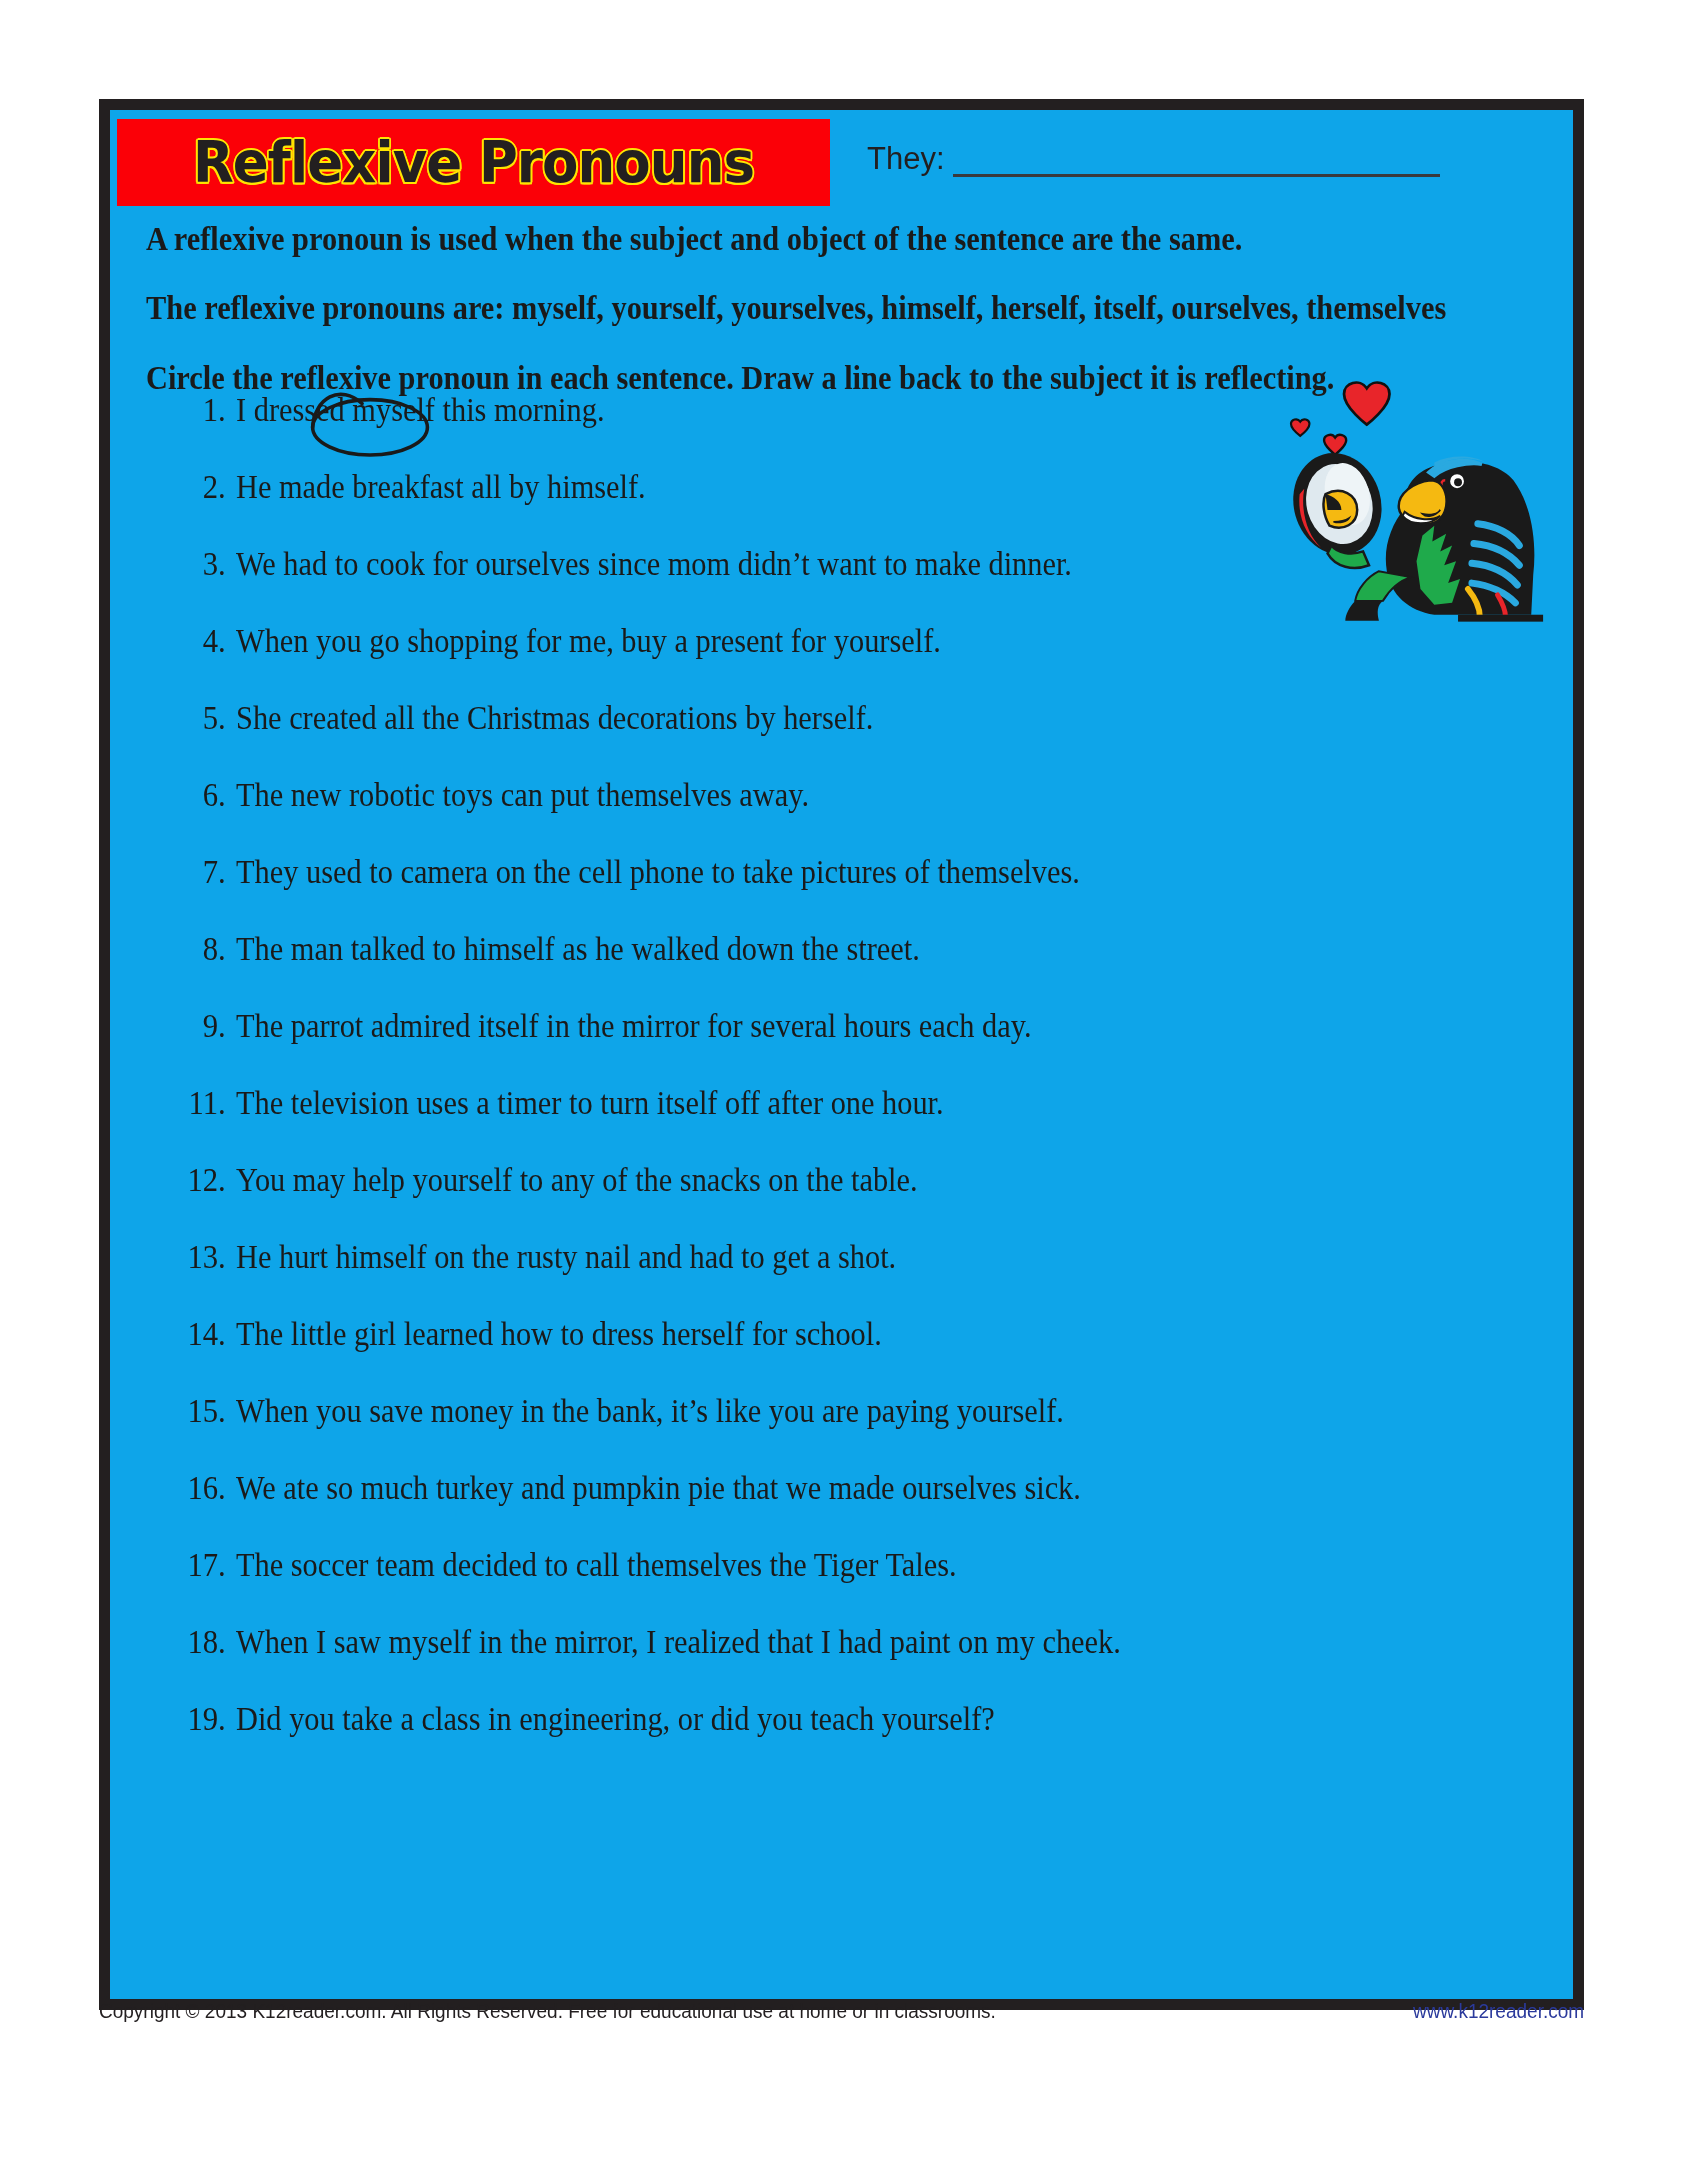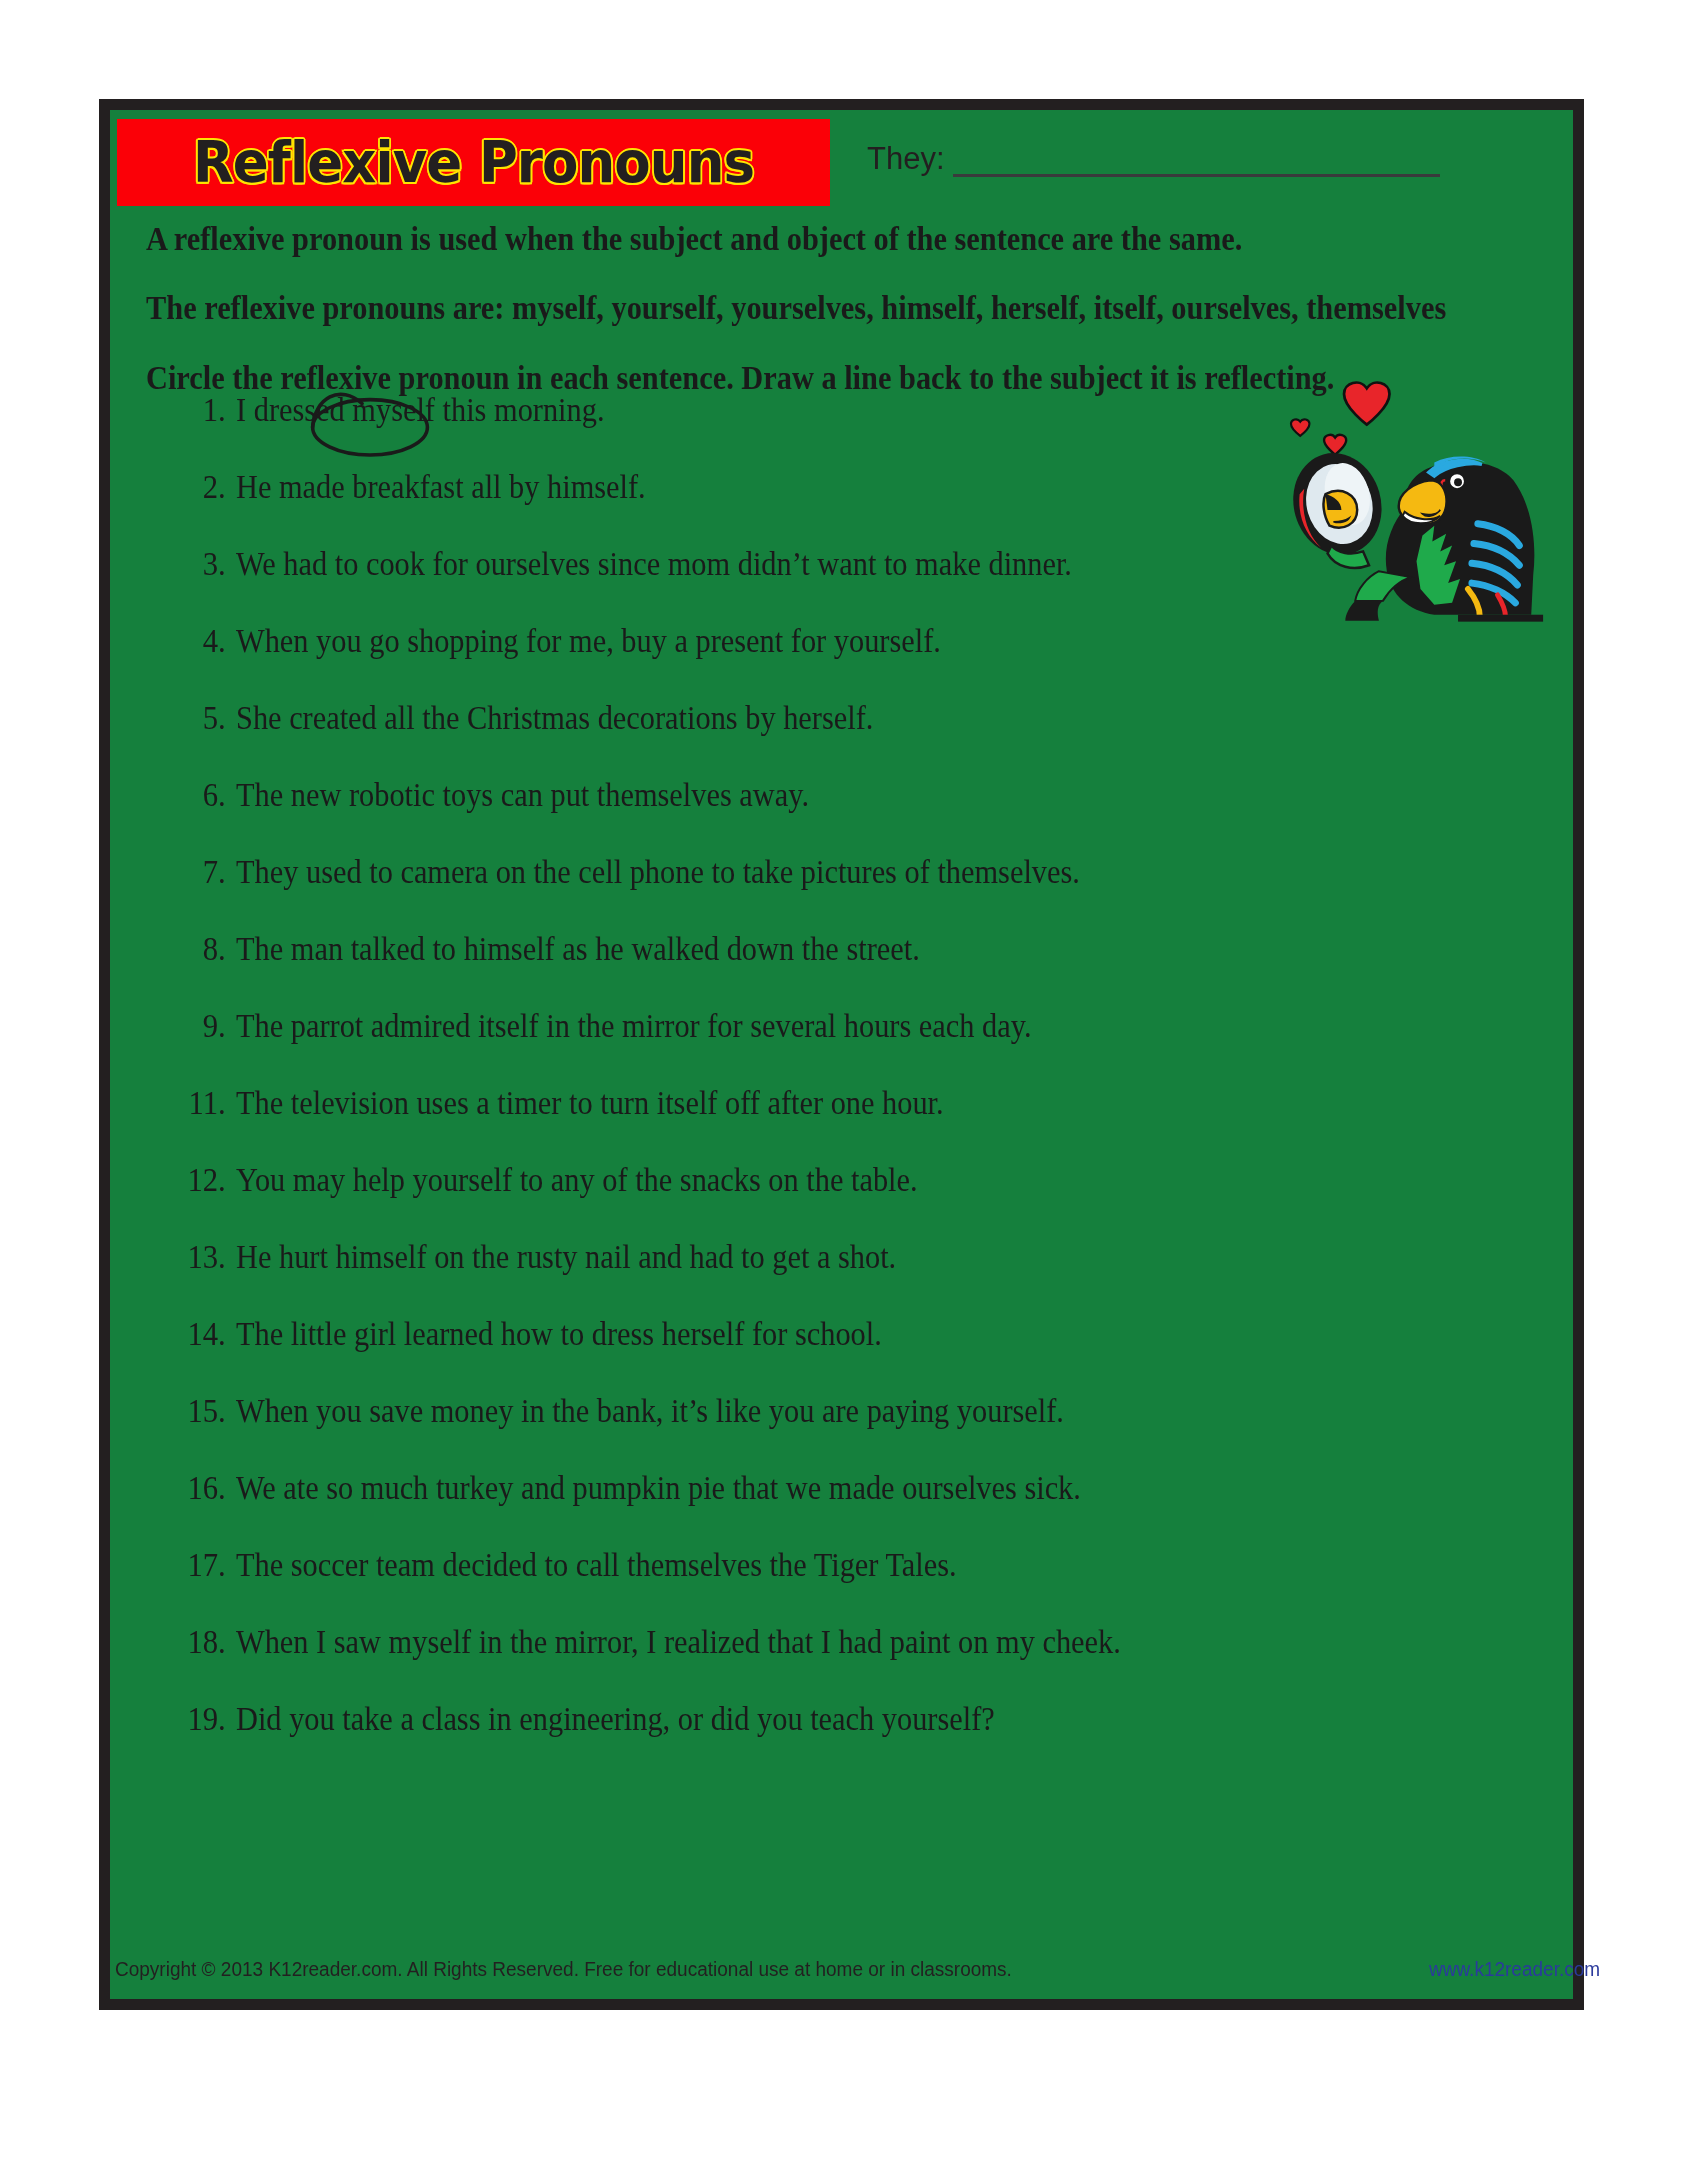--- a/index.html
+++ b/index.html
@@ -17,21 +17,21 @@
 
   
   #worksheet-frame {
     position: absolute;
     left: 99px;
     top: 99px;
     width: 1485px;
     height: 1911px;
     border: 11px solid #231f20;
     box-sizing: border-box;
-    background: #15803d;
+    background: #0ea5e9;
   }
 
   
   #header {
     position: absolute;
     left: 0;
     top: 0;
     width: 100%;
     height: 109px;
   }
@@ -155,26 +155,25 @@
     right: 22px;
     top: 267px;
     width: 267px;
     height: 248px;
   }
 
   
   #footer {
     position: absolute;
     left: 99px;
-    top: 1958px;
+    top: 2000px;
     width: 1485px;
     display: flex;
     justify-content: space-between;
     align-items: baseline;
-    margin-left: 16px;
   }
   #copyright-text {
     font-family: "Liberation Sans", sans-serif;
     font-size: 20px;
     color: #231f20;
     transform: scaleX(0.95);
     transform-origin: left center;
   }
   #site-link {
     font-family: "Liberation Sans", sans-serif;

